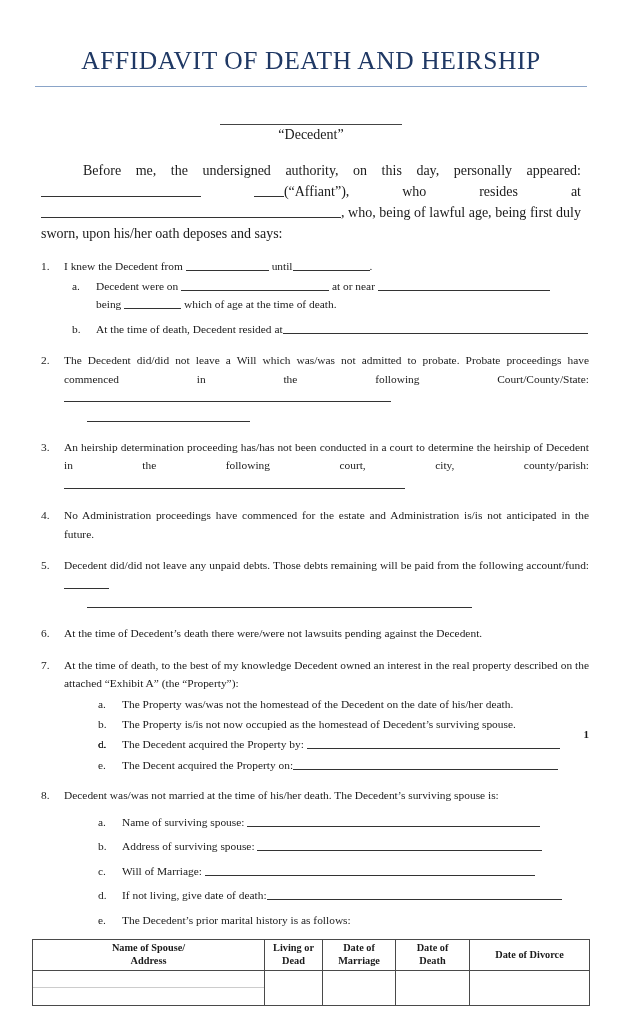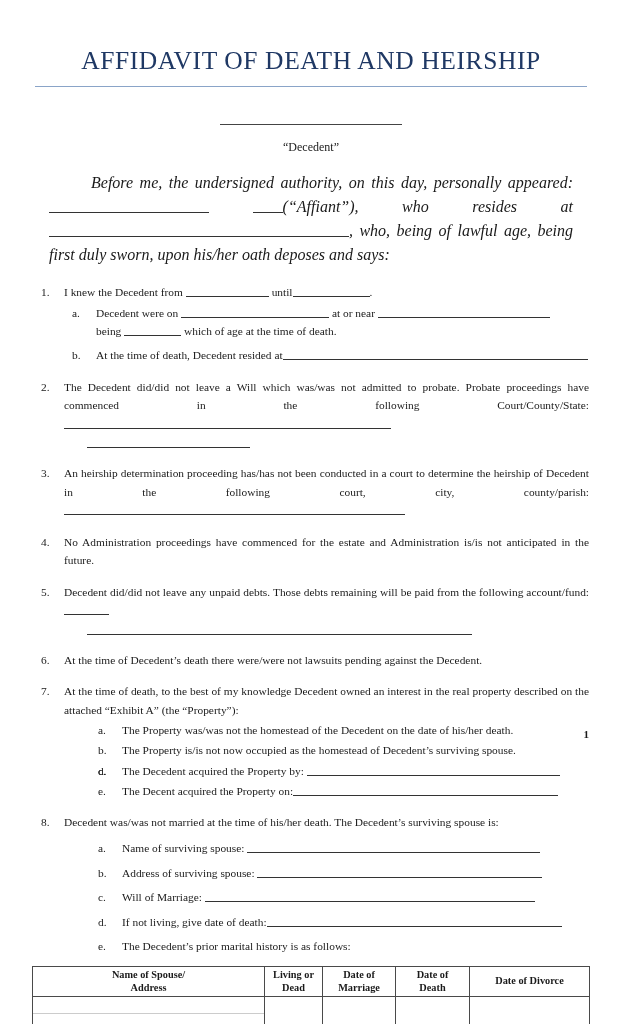--- a/index.html
+++ b/index.html
@@ -49,33 +49,32 @@
   }
   .decedent-line {
     display: block;
     width: 182px;
     margin: 0 auto;
     border-bottom: 1px solid #444;
     height: 11px;
   }
   .decedent-label {
     display: block;
-    font-size: 12px;
-    margin-top: 15px;
+    font-size: 14px;
+    margin-top: 1px;
     line-height: 1.25;
   }
 
   
   .para {
-    font-size: 16px;
+    font-size: 14px;
     line-height: 1.50;
     text-align: justify;
-    margin: 16px;
+    margin: 8px;
     hyphens: none;
-    font-style: italic;
   }
   .para.first { margin-top: 16px; text-indent: 42px; }
   .para.second { margin-top: 13px; }
 
   
   .ul {
     display: inline-block;
     border-bottom: 1px solid #333;
     vertical-align: baseline;
     height: 0.82em;

